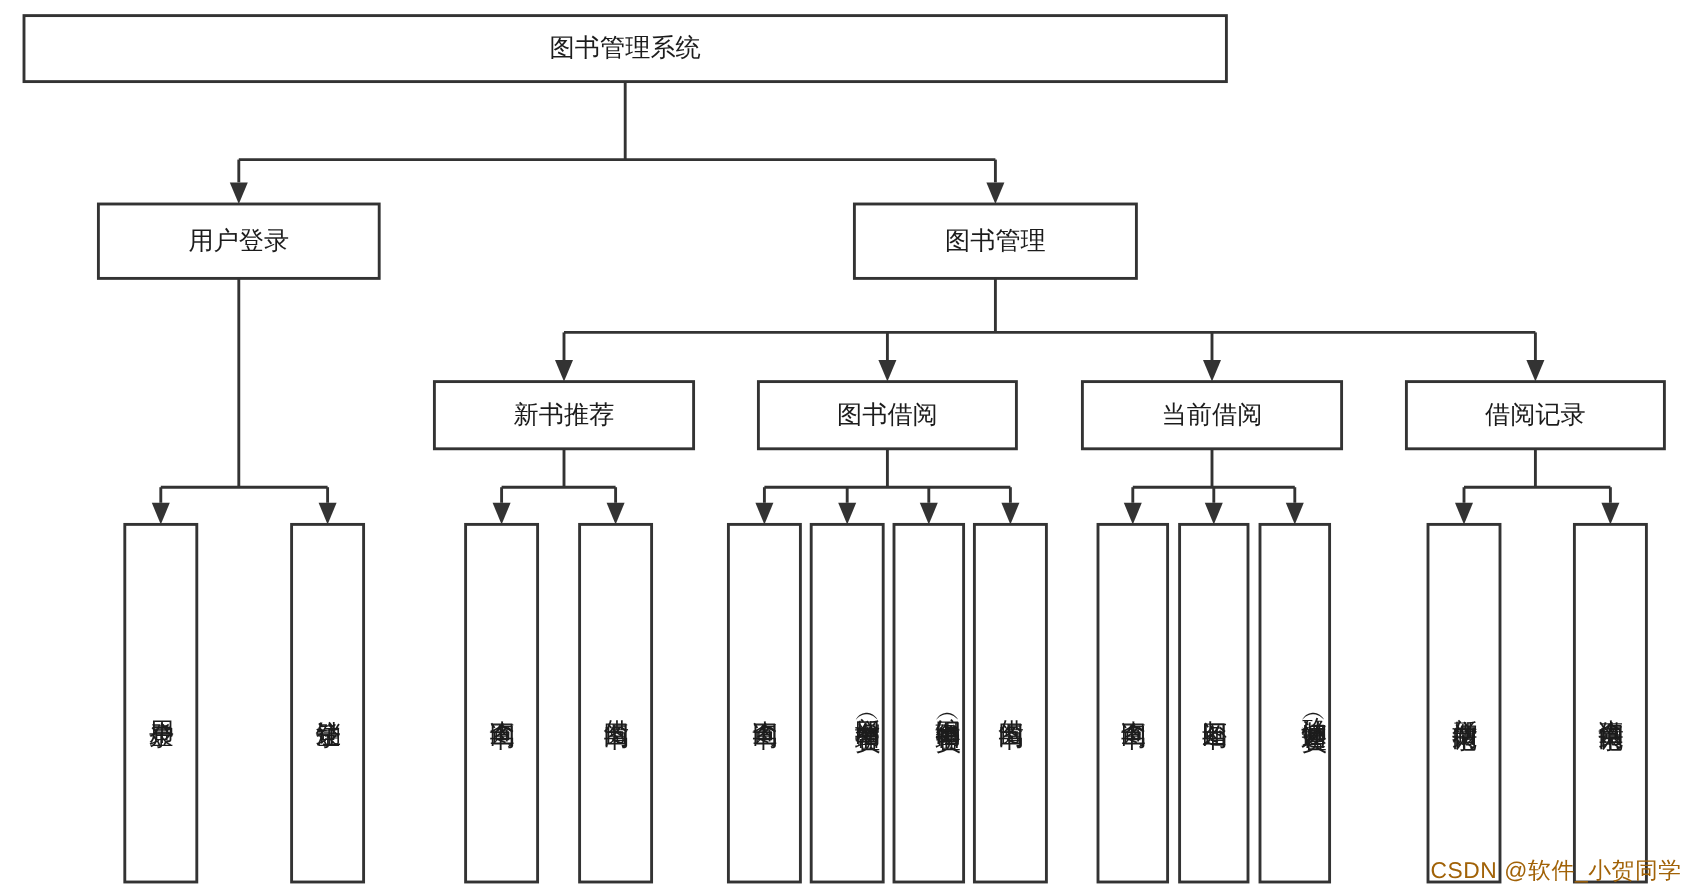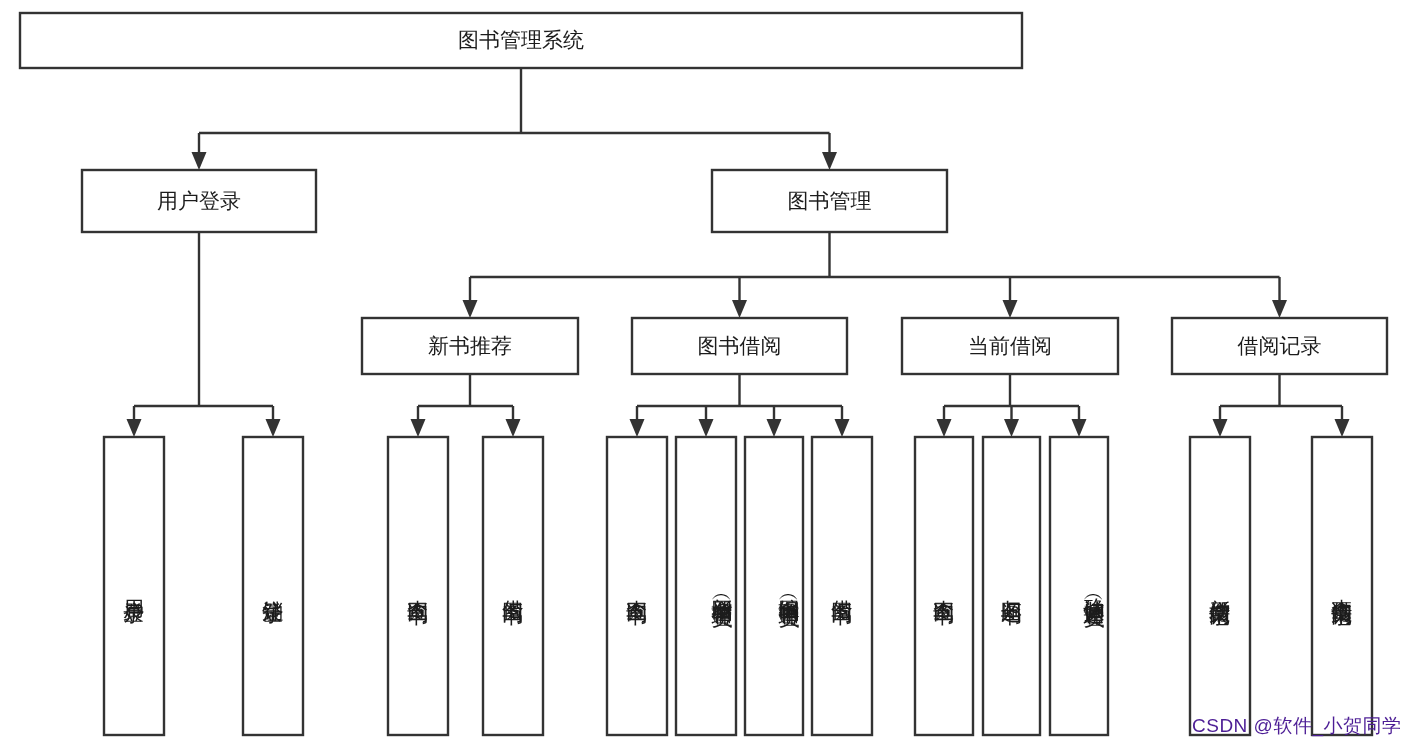--- a/index.html
+++ b/index.html
@@ -57,21 +57,21 @@
     text-orientation: upright;
     letter-spacing: 1.5px;
     text-align: center;
     white-space: nowrap;
     pointer-events: none;
   }
   .watermark {
     position: absolute;
     font-family: "Liberation Sans", "DejaVu Sans", sans-serif;
     font-size: 19px;
-    color: #4c1d95;
+    color: #a16207;
     white-space: nowrap;
     letter-spacing: 0.5px;
   }
 </style>
 </head>
 <body>
 
 <div id="diagram-root">
   <svg id="tree-svg" viewBox="0 0 1405 747">
     <g id="connectors-layer">

